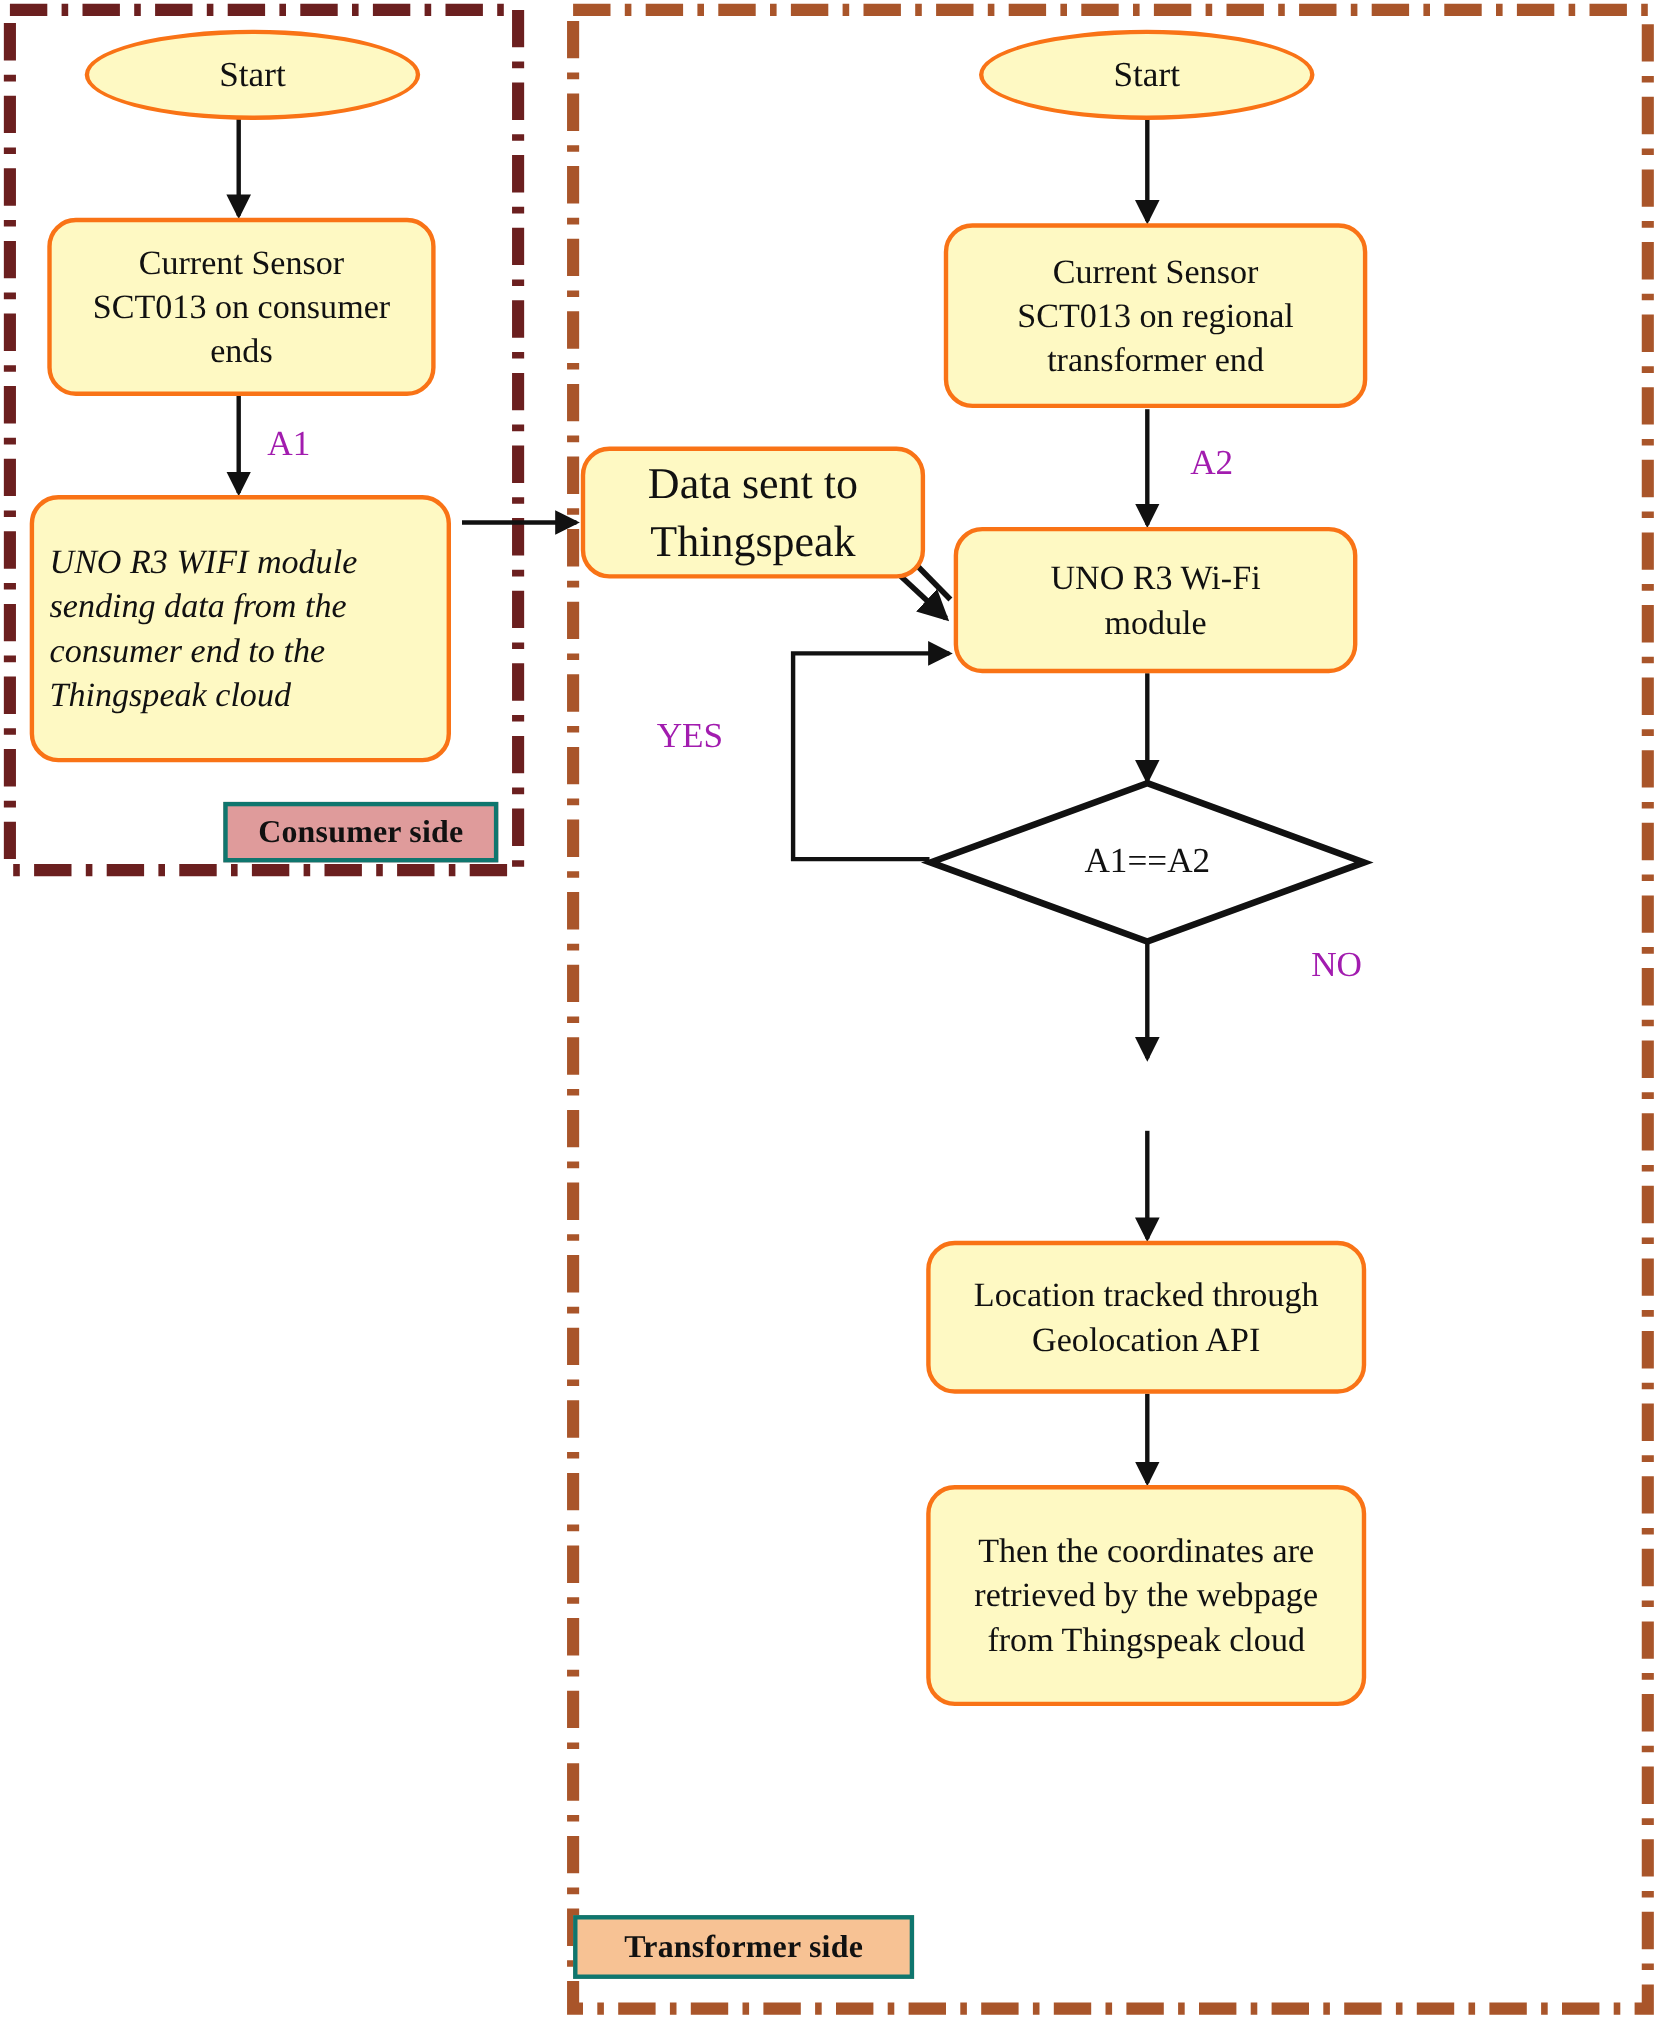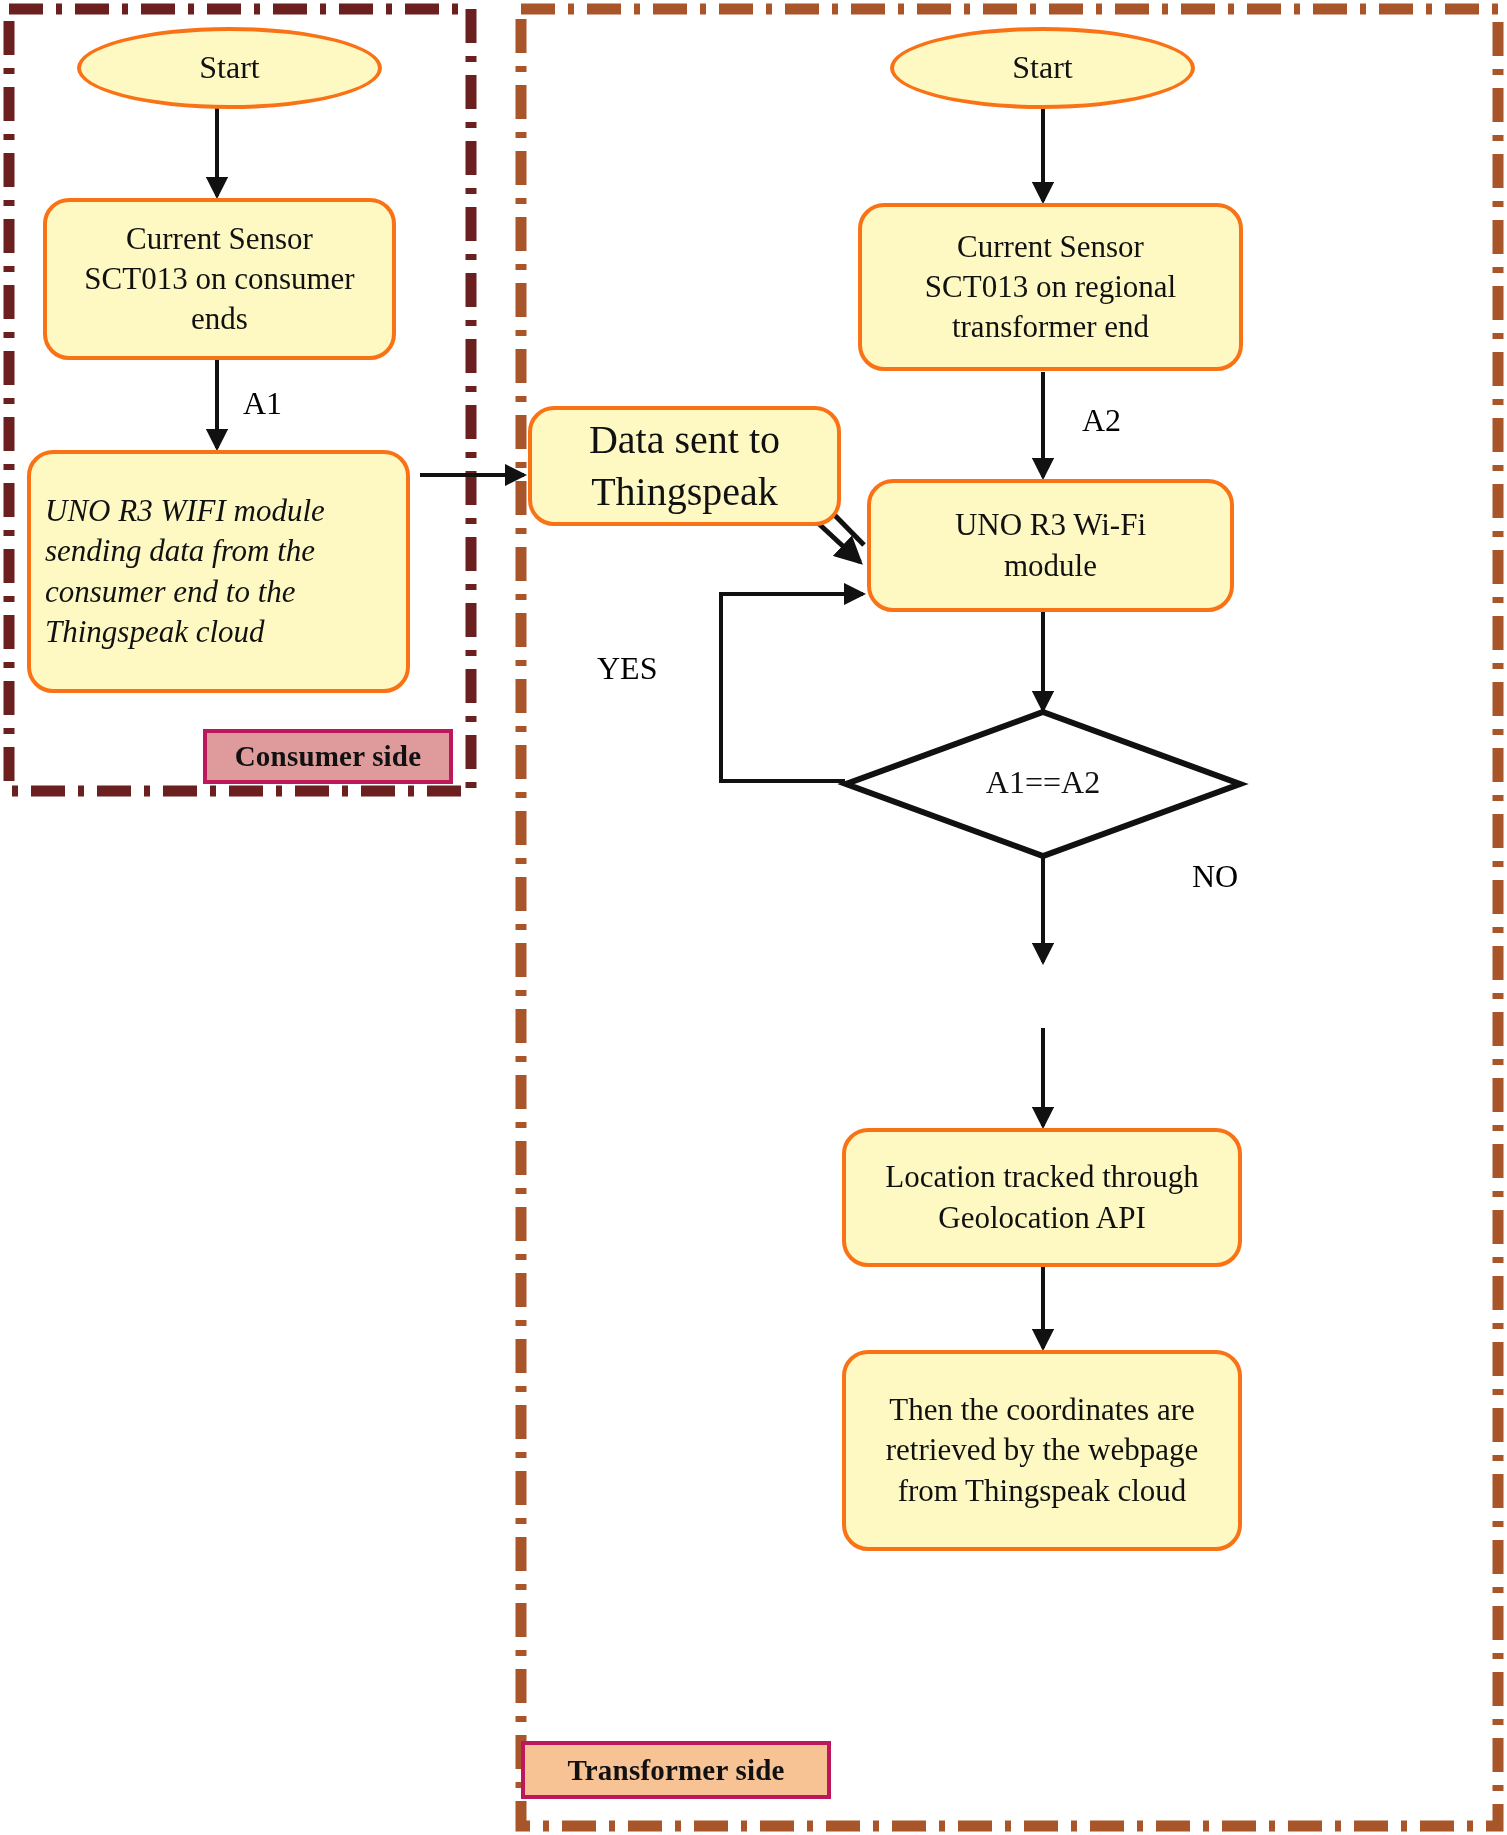--- a/index.html
+++ b/index.html
@@ -58,27 +58,27 @@
     position: absolute;
   }
   .diamond-label {
     position: absolute;
     width: 100%;
     text-align: center;
     color: #111111;
   }
   .edge-label {
     position: absolute;
-    color: #000000;
+    color: #a21caf;
     white-space: nowrap;
   }
   .side-badge {
     position: absolute;
     box-sizing: border-box;
-    border: 4px solid #be185d;
+    border: 4px solid #0f766e;
     font-weight: bold;
     display: flex;
     align-items: center;
     justify-content: center;
     color: #111111;
     letter-spacing: 0.2px;
   }
 </style>
 </head>
 <body>

